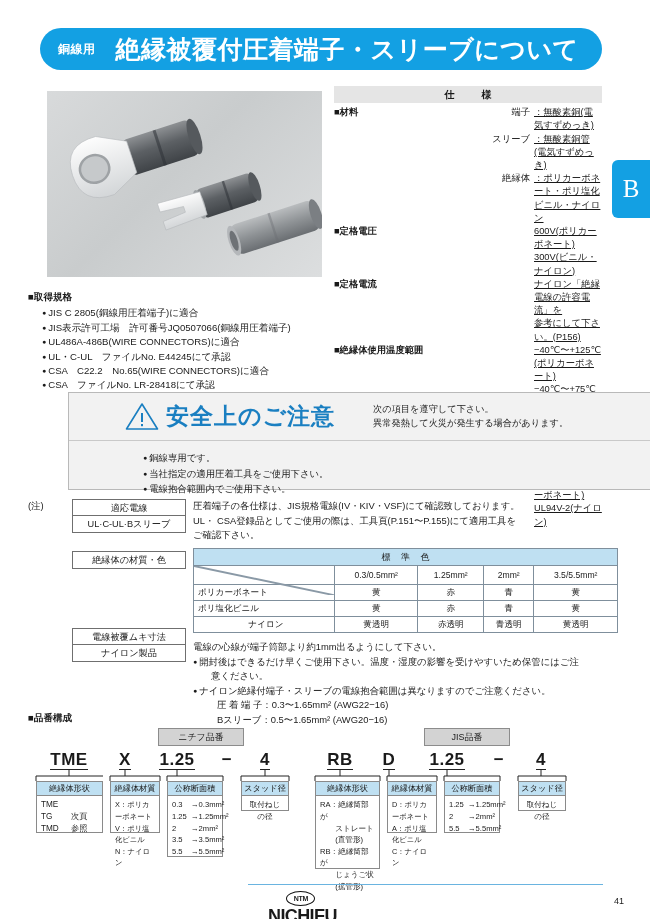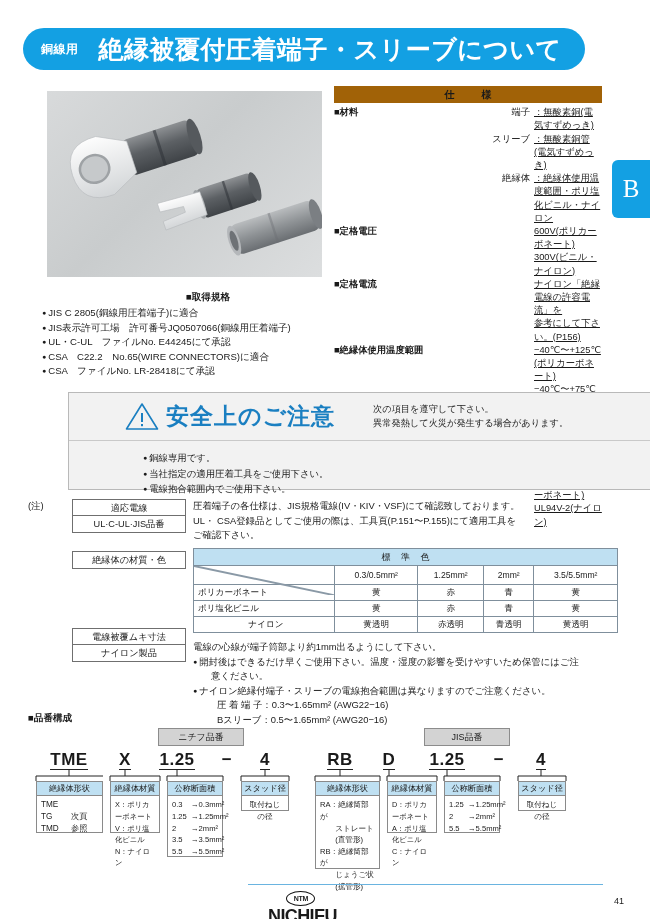--- a/index.html
+++ b/index.html
@@ -5,21 +5,21 @@
   html,body{margin:0;padding:0;background:#fff;}
   body{
     width:650px;height:919px;position:relative;overflow:hidden;
     font-family:"Liberation Sans","DejaVu Sans",sans-serif;
     color:#1a1a1a;-webkit-font-smoothing:antialiased;
   }
   .page{position:absolute;inset:0;}
 
   
   .banner{
-    position:absolute;left:23px;top:28px;width:562px;height:42px;
+    position:absolute;left:40px;top:28px;width:562px;height:42px;
     background:#13a0e3;border-radius:21px;
     display:flex;align-items:center;
   }
   .banner-kind{
     margin-left:18px;color:#fff;font-size:12px;font-weight:bold;letter-spacing:.5px;
   }
   .banner-title{
     margin-left:20px;color:#fff;font-size:25px;font-weight:bold;letter-spacing:.5px;
     line-height:1;
   }
@@ -36,31 +36,31 @@
   .photo{
     position:absolute;left:47px;top:91px;width:275px;height:186px;
     background:linear-gradient(135deg,#d8dadb 0%,#c9cccd 45%,#dcdedf 100%);
     overflow:hidden;
   }
   .photo svg{display:block;}
 
   
   .spec{position:absolute;left:334px;top:86px;width:268px;font-size:9.3px;line-height:13.2px;}
   .spec-head{
-    background:#a16207;text-align:center;font-weight:bold;font-size:10px;
+    background:#e5e5e5;text-align:center;font-weight:bold;font-size:10px;
     letter-spacing:12px;padding:2px 0 2px 12px;margin-bottom:3px;
   }
   .spec-row{display:flex;align-items:flex-start;}
   .spec-key{width:98px;flex:none;font-weight:bold;}
   .spec-sub{width:98px;flex:none;text-align:right;padding-right:4px;}
   .spec-val{flex:1;text-decoration:underline;}
 
   
   .std{position:absolute;left:28px;top:290px;width:360px;font-size:9.6px;line-height:14.4px;}
-  .std-title{font-weight:bold;font-size:9.6px;margin-bottom:2px;text-align:center;}
+  .std-title{font-weight:bold;font-size:9.6px;margin-bottom:2px;}
   .std li{list-style:none;}
   .std ul{margin:0;padding:0 0 0 14px;}
   .bullet:before{content:"\25CF";font-size:7px;margin-right:2px;vertical-align:1px;}
 
   
   .safety{
     position:absolute;left:36px;top:392px;width:641px;height:98px;
     border:1px solid #b9b9b9;background:#f2f2f2;box-sizing:border-box;margin-left:32px;
   }
   .safety-top{display:flex;align-items:center;height:47px;border-bottom:1px solid #c9c9c9;}
@@ -208,21 +208,21 @@
           <div class="spec-val">：無酸素銅(電気すずめっき)</div>
         </div>
       <div class="spec-row">
           <div class="spec-key"></div>
           <div class="spec-sub">スリーブ</div>
           <div class="spec-val">：無酸素銅管(電気すずめっき)</div>
         </div>
       <div class="spec-row">
           <div class="spec-key"></div>
           <div class="spec-sub">絶縁体</div>
-          <div class="spec-val">：絶縁体使用温度範囲・ポリ塩化ビニル・ナイロン</div>
+          <div class="spec-val">：ポリカーボネート・ポリ塩化ビニル・ナイロン</div>
         </div>
       <div class="spec-row">
           <div class="spec-key">■定格電圧</div>
           <div class="spec-sub"></div>
           <div class="spec-val">600V(ポリカーボネート)</div>
         </div>
       <div class="spec-row">
           <div class="spec-key"></div>
           <div class="spec-sub"></div>
           <div class="spec-val">300V(ビニル・ナイロン)</div>
@@ -268,20 +268,21 @@
           <div class="spec-val">UL94V-2(ナイロン)</div>
         </div>
     </div>
   </div>
 
   <div class="std">
     <div class="std-title">■取得規格</div>
     <ul>
       <li class="bullet">JIS C 2805(銅線用圧着端子)に適合</li>
       <li class="bullet">JIS表示許可工場　許可番号JQ0507066(銅線用圧着端子)</li>
+      <li class="bullet">UL486A-486B(WIRE CONNECTORS)に適合</li>
       <li class="bullet">UL・C-UL　ファイルNo. E44245にて承認</li>
       <li class="bullet">CSA　C22.2　No.65(WIRE CONNECTORS)に適合</li>
       <li class="bullet">CSA　ファイルNo. LR-28418にて承認</li>
     </ul>
   </div>
 
   <div class="safety">
     <div class="safety-top">
       <svg class="warn-tri" viewBox="0 0 34 29">
         <path d="M17 2 L32.5 27 L1.5 27 Z" fill="none" stroke="#1a7fc1" stroke-width="1.6" stroke-linejoin="round"></path>
@@ -296,21 +297,21 @@
     </div>
     <div class="safety-list">
       <div class="bullet">銅線専用です。</div>
       <div class="bullet">当社指定の適用圧着工具をご使用下さい。</div>
       <div class="bullet">電線抱合範囲内でご使用下さい。</div>
     </div>
   </div>
 
   <div class="note-mark">(注)</div>
   <div class="lbl lbl-a">適応電線</div>
-  <div class="lbl lbl-b">UL·C-UL·JIS品番</div>
+  <div class="lbl lbl-b">UL·C-UL·Bスリーブ</div>
   <div class="lbl lbl-c">絶縁体の材質・色</div>
   <div class="lbl lbl-d">電線被覆ムキ寸法</div>
   <div class="lbl lbl-e">ナイロン製品</div>
 
   <div class="note-t1">
     <div>圧着端子の各仕様は、JIS規格電線(IV・KIV・VSF)にて確認致しております。</div>
     <div>UL・ CSA登録品としてご使用の際は、工具頁(P.151〜P.155)にて適用工具を</div>
     <div>ご確認下さい。</div>
   </div>
 

